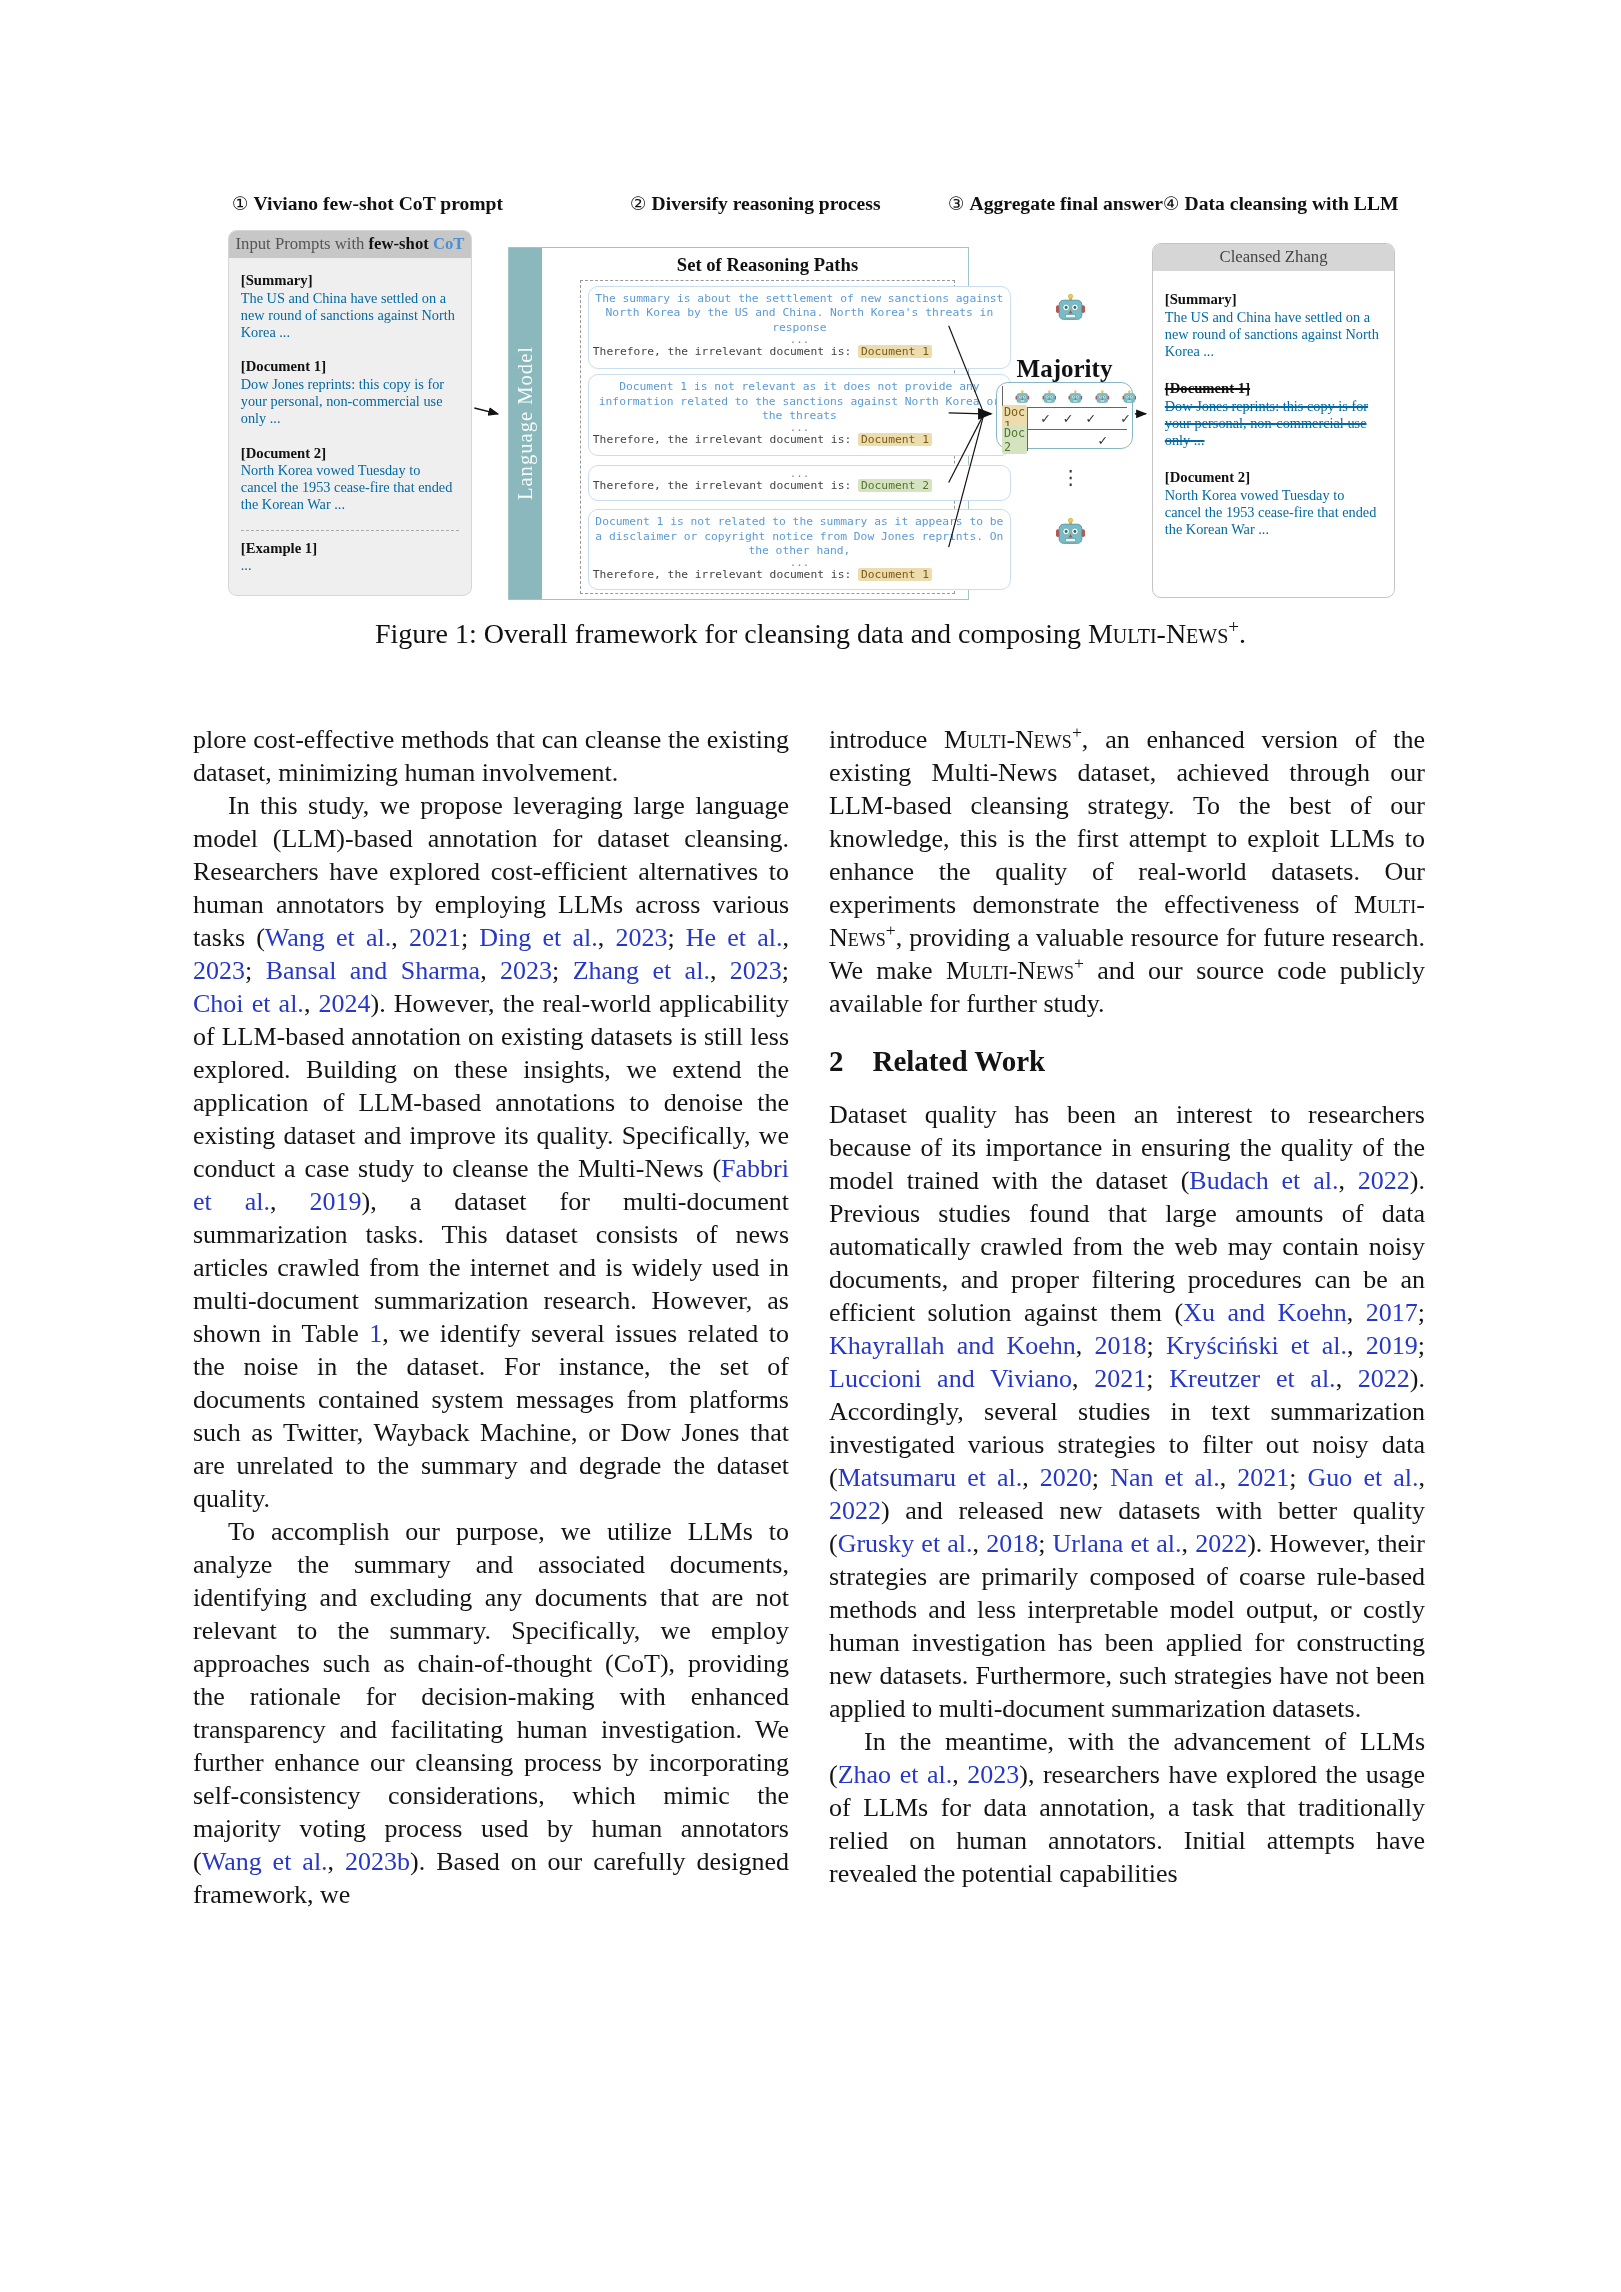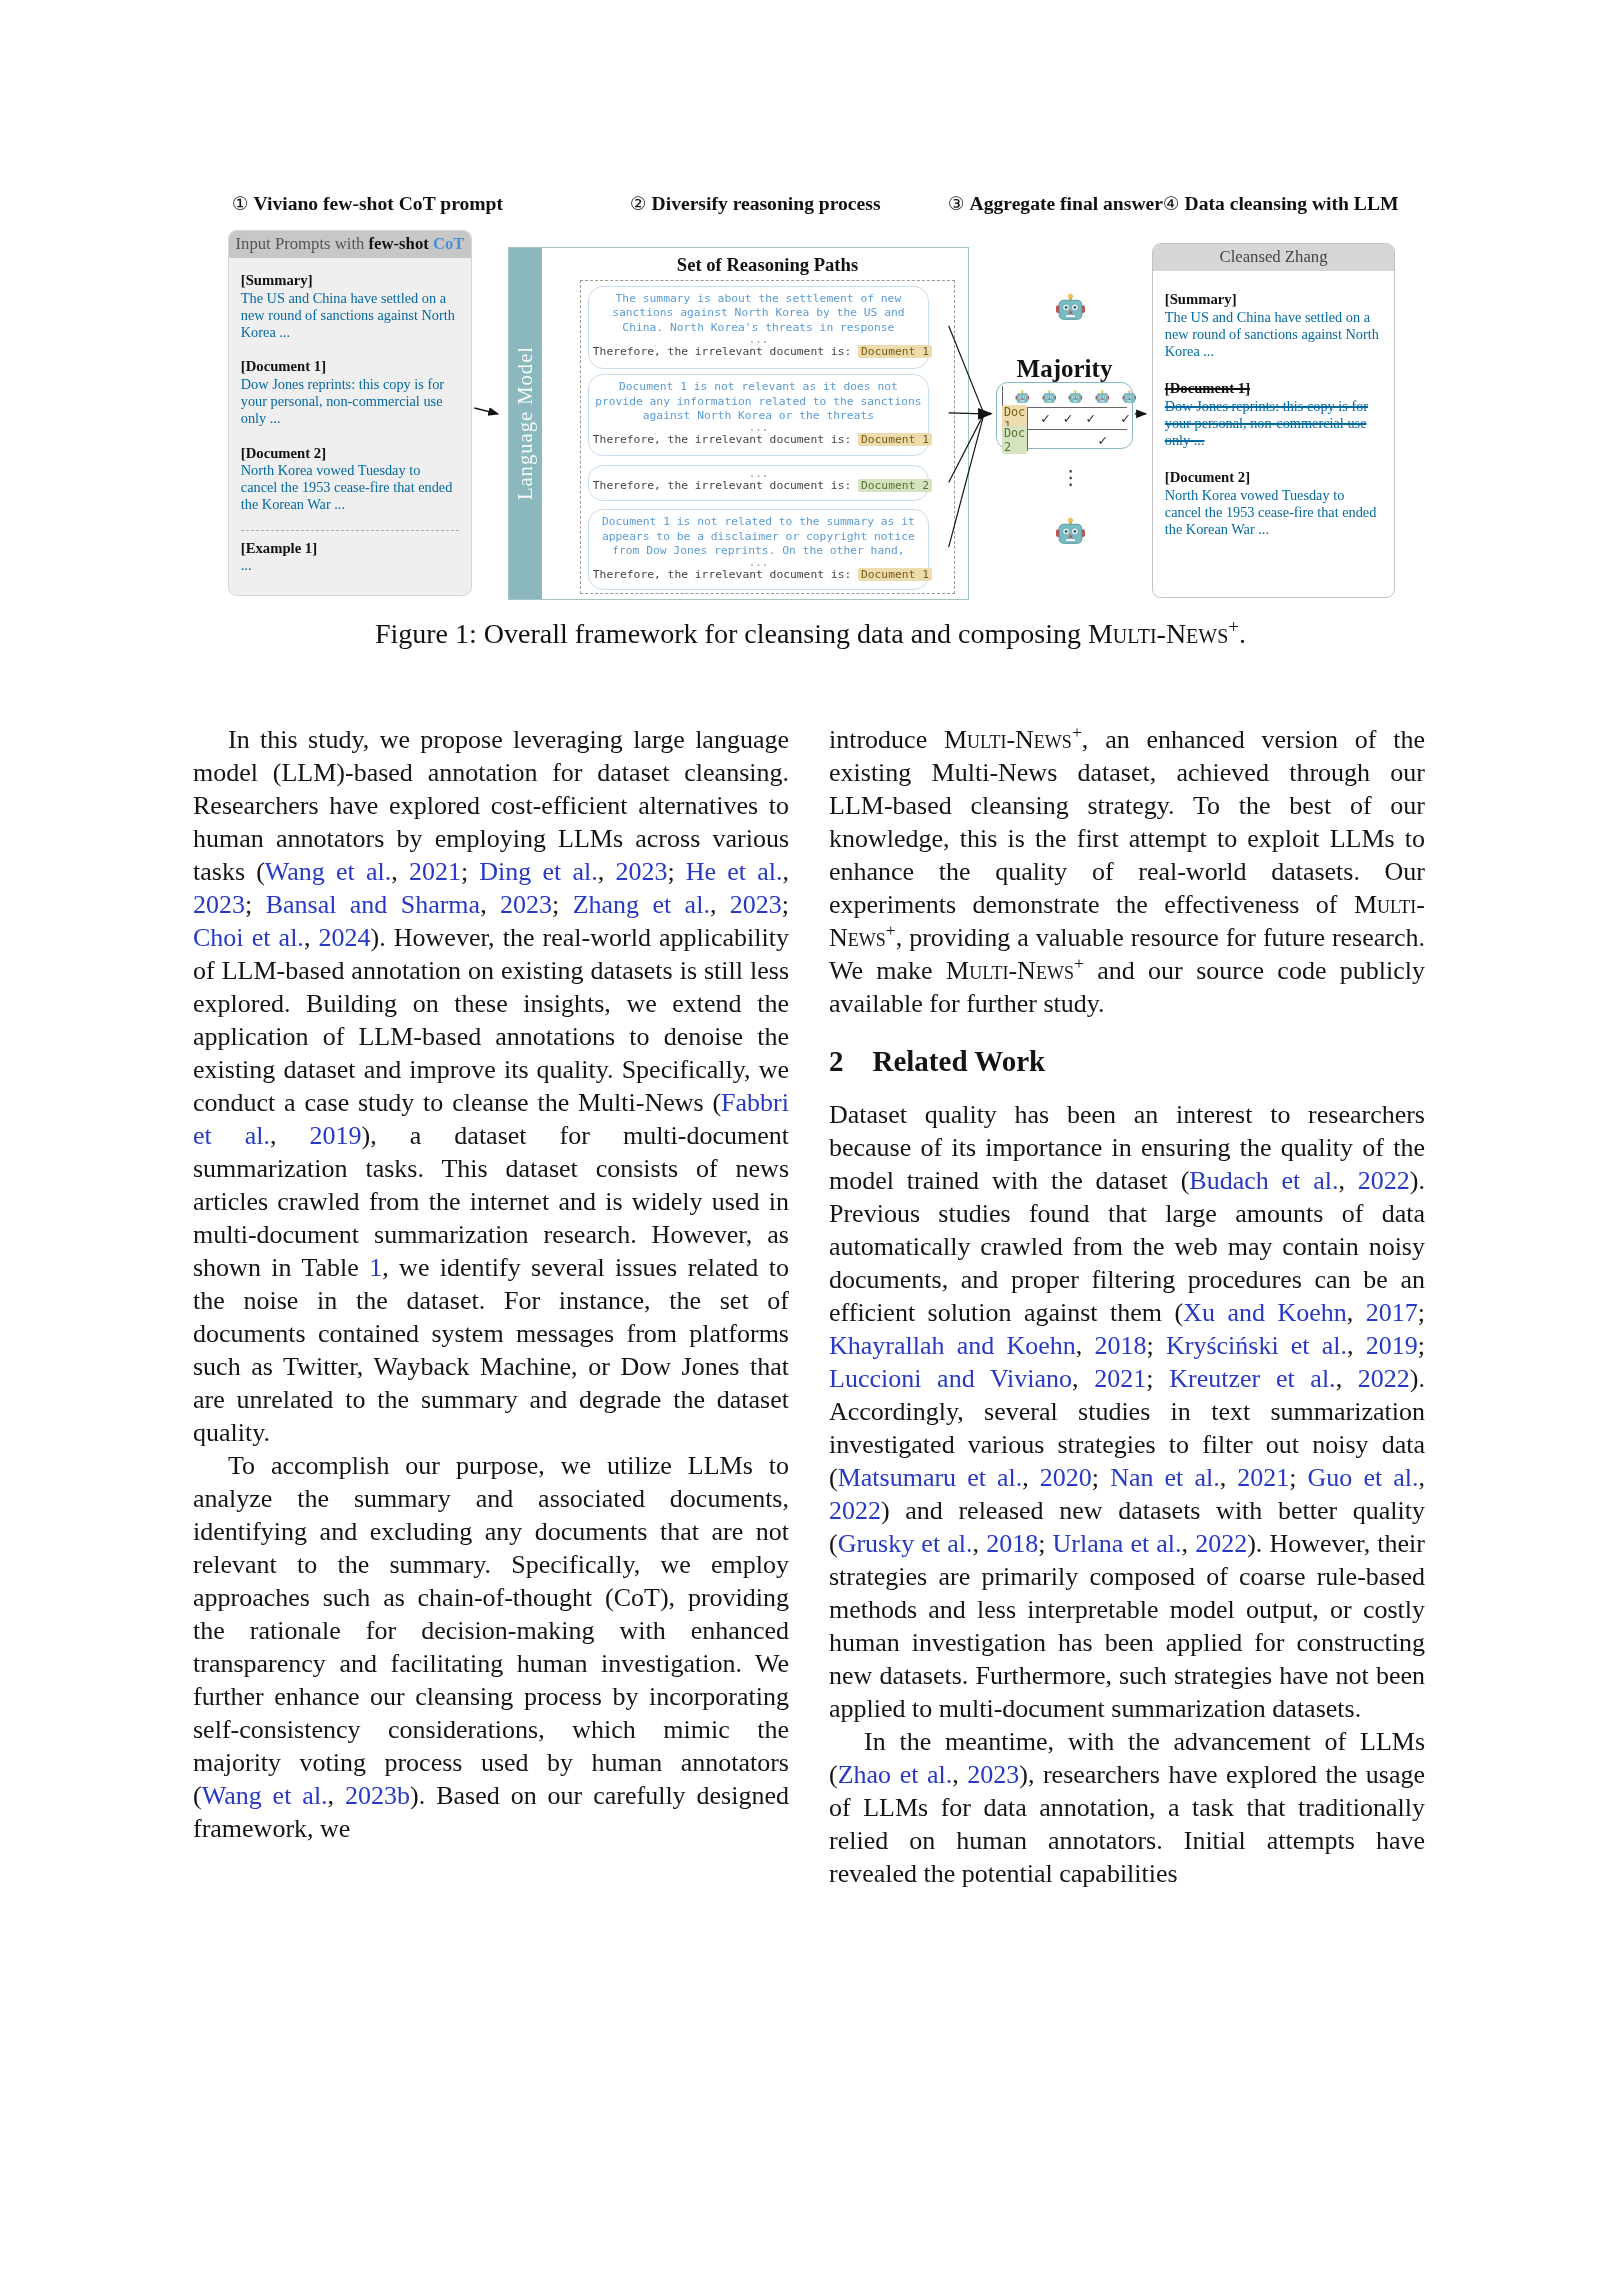--- a/index.html
+++ b/index.html
@@ -32,22 +32,22 @@
   .lm-box{position:absolute;left:508px;top:247px;width:461px;height:353px;
           border:1px solid #9fc5c6;background:#fff;box-sizing:border-box;}
   .lm-bar{position:absolute;left:0;top:0;bottom:0;width:33px;background:#8ab8bc;
           display:flex;align-items:center;justify-content:center;}
   .lm-bar span{writing-mode:vertical-rl;transform:rotate(180deg);color:#f4fafa;
                font-size:20.6px;letter-spacing:1px;white-space:nowrap;}
   .rp-title{position:absolute;left:71px;top:5.9px;width:375px;text-align:center;
             font-weight:bold;font-size:18.6px;}
   .rp-dashed{position:absolute;left:71px;top:32px;width:375px;height:314px;
              border:1px dashed #999;box-sizing:border-box;}
-  .rcard{position:absolute;left:6.9px;width:341px;box-sizing:border-box;background:#fff;
-         border:1px solid #c9ddef;border-radius:15px;padding:4.9px 3.9px 3.9px;
+  .rcard{position:absolute;left:6.9px;width:423px;box-sizing:border-box;background:#fff;
+         border:1px solid #c9ddef;border-radius:10px;padding:4.9px 3.9px 3.9px;
          font-family:"DejaVu Sans Mono",monospace;font-size:11.3px;line-height:14.7px;}
   .rationale{color:#5b9bd5;text-align:center;}
   .rdots{color:#888;text-align:center;font-size:10.8px;line-height:8.8px;}
   .concl{color:#444;white-space:nowrap;}
   .hl{padding:0 2.9px;border-radius:2px;}
   .hl-tan{background:#ecdcae;color:#7a5c14;}
   .hl-green{background:#d5e3c0;color:#55752f;}
   .robot-col{position:absolute;left:545px;width:33px;text-align:center;}
   .robot32 svg{width:31px;height:31px;}
   .robot15 svg{width:14.7px;height:14.7px;display:block;margin:2px auto 0;}
@@ -327,20 +327,21 @@
       <line x1="968" y1="492" x2="1004" y2="422" stroke="#111" stroke-width="1.2"></line>
       <line x1="968" y1="558" x2="1004" y2="422" stroke="#111" stroke-width="1.2"></line>
       <line x1="1004" y1="422" x2="1011" y2="422" stroke="#111" stroke-width="2" marker-end="url(#ah)"></line>
       <line x1="1158" y1="422" x2="1169" y2="422" stroke="#111" stroke-width="1.5" marker-end="url(#ah)"></line>
     </svg>
 
     <div class="caption"><span>Figure 1: Overall framework for cleansing data and composing </span><span class="sc">Multi-News</span><span class="sup">+</span><span>.</span></div>
   </div>
 
   <div class="col col-left">
+    <p><span>plore cost-effective methods that can cleanse the existing dataset, minimizing human involvement.</span></p>
     <p class="ind"><span>In this study, we propose leveraging large language model (LLM)-based annotation for dataset cleansing. Researchers have explored cost-efficient alternatives to human annotators by employing LLMs across various tasks (</span><span class="cite">Wang et al.</span><span>, </span><span class="cite">2021</span><span>; </span><span class="cite">Ding et al.</span><span>, </span><span class="cite">2023</span><span>; </span><span class="cite">He et al.</span><span>, </span><span class="cite">2023</span><span>; </span><span class="cite">Bansal and Sharma</span><span>, </span><span class="cite">2023</span><span>; </span><span class="cite">Zhang et al.</span><span>, </span><span class="cite">2023</span><span>; </span><span class="cite">Choi et al.</span><span>, </span><span class="cite">2024</span><span>). However, the real-world applicability of LLM-based annotation on existing datasets is still less explored. Building on these insights, we extend the application of LLM-based annotations to denoise the existing dataset and improve its quality. Specifically, we conduct a case study to cleanse the Multi-News (</span><span class="cite">Fabbri et al.</span><span>, </span><span class="cite">2019</span><span>), a dataset for multi-document summarization tasks. This dataset consists of news articles crawled from the internet and is widely used in multi-document summarization research. However, as shown in Table </span><span class="cite">1</span><span>, we identify several issues related to the noise in the dataset. For instance, the set of documents contained system messages from platforms such as Twitter, Wayback Machine, or Dow Jones that are unrelated to the summary and degrade the dataset quality.</span></p>
     <p class="ind"><span>To accomplish our purpose, we utilize LLMs to analyze the summary and associated documents, identifying and excluding any documents that are not relevant to the summary. Specifically, we employ approaches such as chain-of-thought (CoT), providing the rationale for decision-making with enhanced transparency and facilitating human investigation. We further enhance our cleansing process by incorporating self-consistency considerations, which mimic the majority voting process used by human annotators (</span><span class="cite">Wang et al.</span><span>, </span><span class="cite">2023b</span><span>). Based on our carefully designed framework, we</span></p>
   </div>
 
   <div class="col col-right">
     <p><span>introduce </span><span class="sc">Multi-News</span><span class="sup">+</span><span>, an enhanced version of the existing Multi-News dataset, achieved through our LLM-based cleansing strategy. To the best of our knowledge, this is the first attempt to exploit LLMs to enhance the quality of real-world datasets. Our experiments demonstrate the effectiveness of </span><span class="sc">Multi-News</span><span class="sup">+</span><span>, providing a valuable resource for future research. We make </span><span class="sc">Multi-News</span><span class="sup">+</span><span> and our source code publicly available for further study.</span></p>
     <h2 class="rw">
       <span class="hnum">2</span><span>Related Work</span>
     </h2>
     <p><span>Dataset quality has been an interest to researchers because of its importance in ensuring the quality of the model trained with the dataset (</span><span class="cite">Budach et al.</span><span>, </span><span class="cite">2022</span><span>).  Previous studies found that large amounts of data automatically crawled from the web may contain noisy documents, and proper filtering procedures can be an efficient solution against them (</span><span class="cite">Xu and Koehn</span><span>, </span><span class="cite">2017</span><span>; </span><span class="cite">Khayrallah and Koehn</span><span>, </span><span class="cite">2018</span><span>; </span><span class="cite">Kryściński et al.</span><span>, </span><span class="cite">2019</span><span>; </span><span class="cite">Luccioni and Viviano</span><span>, </span><span class="cite">2021</span><span>; </span><span class="cite">Kreutzer et al.</span><span>, </span><span class="cite">2022</span><span>). Accordingly, several studies in text summarization investigated various strategies to filter out noisy data (</span><span class="cite">Matsumaru et al.</span><span>, </span><span class="cite">2020</span><span>; </span><span class="cite">Nan et al.</span><span>, </span><span class="cite">2021</span><span>; </span><span class="cite">Guo et al.</span><span>, </span><span class="cite">2022</span><span>) and released new datasets with better quality (</span><span class="cite">Grusky et al.</span><span>, </span><span class="cite">2018</span><span>; </span><span class="cite">Urlana et al.</span><span>, </span><span class="cite">2022</span><span>). However, their strategies are primarily composed of coarse rule-based methods and less interpretable model output, or costly human investigation has been applied for constructing new datasets. Furthermore, such strategies have not been applied to multi-document summarization datasets.</span></p>

